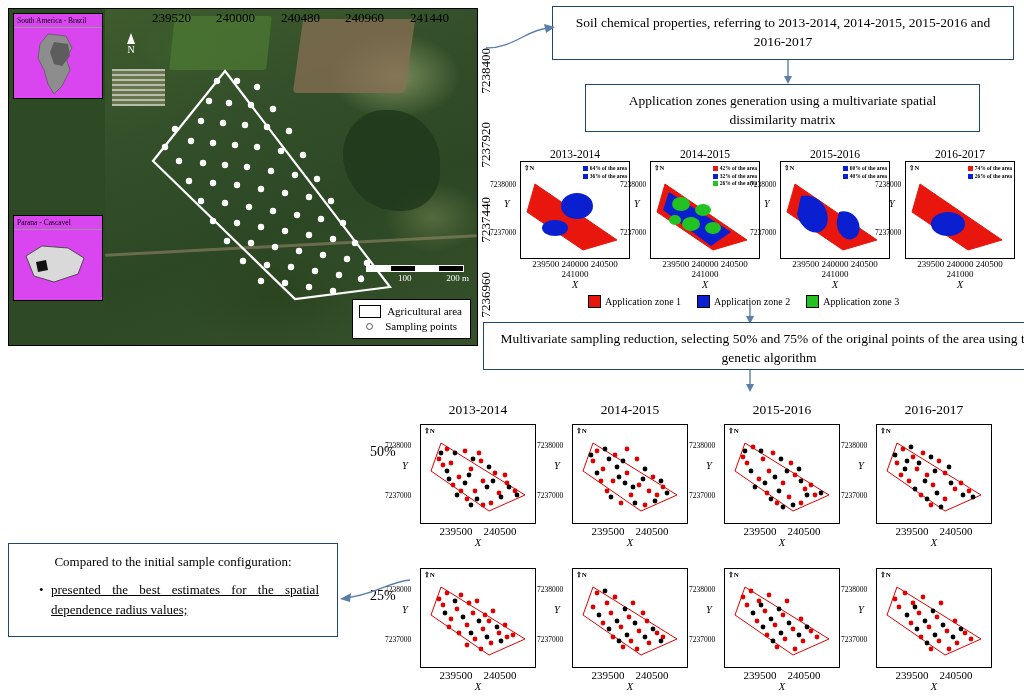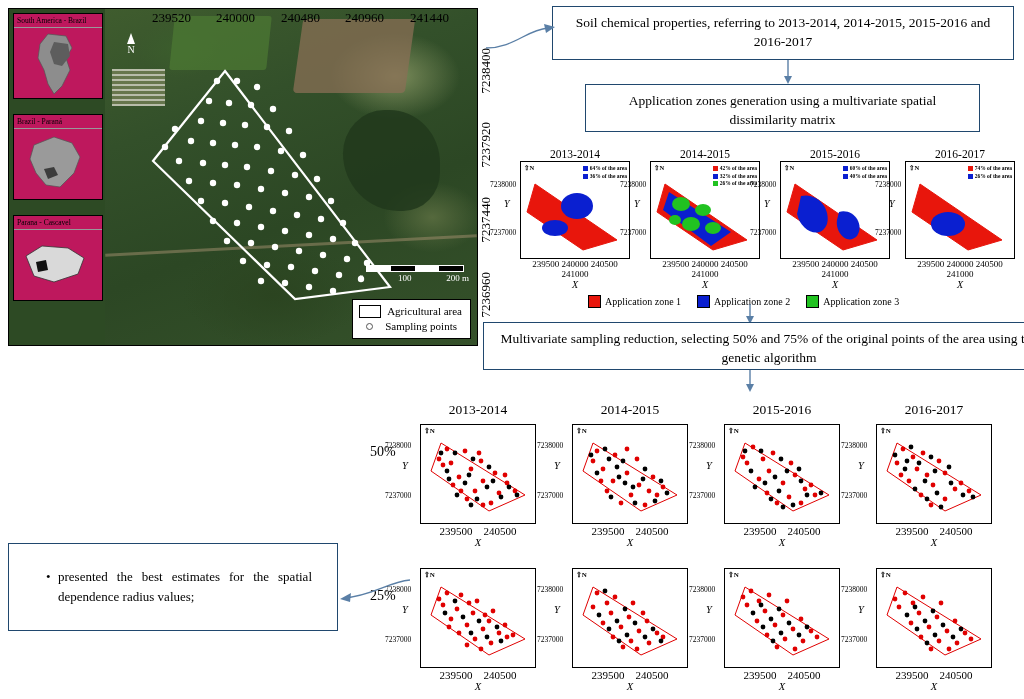--- a/index.html
+++ b/index.html
@@ -26,21 +26,21 @@
   #photo-dark-blob{position:absolute;left:64%;top:30%;width:26%;height:30%;
      background:#21381c;opacity:.85;border-radius:45% 55% 40% 60%;}
   #photo-road{position:absolute;left:0;top:70%;width:100%;height:3px;background:#9b8b6a;opacity:.55;transform:rotate(-3deg);}
   #photo-stripes{position:absolute;left:2%;top:18%;width:14%;height:11%;
      background:repeating-linear-gradient(0deg,#cfcfc0 0 2px,#6f7c52 2px 5px);opacity:.85;}
 
   
   #area-polygon{position:absolute;left:96px;top:0;right:0;bottom:0;}
 
   
-  .inset{position:absolute;left:4px;width:88px;border:1px solid #000;background:#be185d;}
+  .inset{position:absolute;left:4px;width:88px;border:1px solid #000;background:#d946ef;}
   .inset .cap{font-size:7.5px;padding:2px 3px;border-bottom:1px solid #999;}
   .inset .shape{height:70px;position:relative;}
   #inset1{top:4px;}
   #inset2{top:105px;}
   #inset3{top:206px;}
 
   
   #map-legend{position:absolute;right:6px;bottom:6px;background:#fff;border:1px solid #000;
      padding:4px 8px 4px 6px;font-size:11px;line-height:15px;}
   #map-legend .row{display:flex;align-items:center;gap:6px;}
@@ -89,21 +89,21 @@
   .smap .sxlab{text-align:center;font-size:10.5px;font-style:italic;}
   .smap .sylab{position:absolute;left:-19px;top:36%;font-size:10.5px;font-style:italic;}
   .smap .sytick{position:absolute;left:-36px;font-size:7.5px;}
   .smap .narrow{position:absolute;left:3px;top:2px;font-size:7px;font-weight:bold;}
   .ycol{position:absolute;font-size:14px;}
   .coltitle{position:absolute;font-size:13.5px;text-align:center;width:116px;}
 
   #concl-box{position:absolute;left:8px;top:543px;width:330px;border:1.4px solid #20486e;
      background:#fff;padding:8px 10px;box-sizing:border-box;font-size:13px;line-height:20px;}
   #concl-box .lead{text-align:center;margin-bottom:2px;}
-  #concl-box ul{margin:15px;padding-left:14px;list-style:none;}
+  #concl-box ul{margin:8px;padding-left:14px;list-style:none;text-decoration:underline;}
   #concl-box li{position:relative;padding-left:10px;margin-bottom:2px;text-align:justify;}
   #concl-box li:before{content:"\2022";position:absolute;left:-2px;top:0;}
 
   svg.arrow{position:absolute;overflow:visible;}
 </style>
 </head>
 <body>
 
 <div class="abs" id="map-panel">
   <div id="map-photo">
@@ -219,29 +219,20 @@
 
   <div class="inset" id="inset1">
     <div class="cap">South America - Brazil</div>
     <div class="shape">
       <svg viewBox="0 0 86 70" width="86" height="70">
         <path d="M34 6 L52 8 L58 20 L52 30 L56 42 L48 58 L40 66 L34 56 L30 42 L24 30 L26 16 Z" fill="#8d8d8d" stroke="#555" stroke-width=".7"></path>
         <path d="M40 14 L54 16 L56 28 L48 38 L40 36 L36 24 Z" fill="#5d5d5d"></path>
       </svg>
     </div>
   </div>
-  <div class="inset" id="inset2">
-    <div class="cap">Brazil - Paraná</div>
-    <div class="shape">
-      <svg viewBox="0 0 86 70" width="86" height="70">
-        <path d="M20 16 L40 8 L58 14 L66 28 L60 44 L46 58 L32 56 L22 44 L16 30 Z" fill="#9a9a9a" stroke="#555" stroke-width=".7"></path>
-        <path d="M30 40 L40 38 L44 46 L34 50 Z" fill="#3c3c3c"></path>
-      </svg>
-    </div>
-  </div>
   <div class="inset" id="inset3">
     <div class="cap">Parana - Cascavel</div>
     <div class="shape">
       <svg viewBox="0 0 86 70" width="86" height="70">
         <path d="M12 26 L28 16 L54 18 L70 28 L64 44 L40 52 L20 46 Z" fill="#d9d9d9" stroke="#333" stroke-width=".8"></path>
         <path d="M22 32 L32 30 L34 40 L24 42 Z" fill="#111"></path>
       </svg>
     </div>
   </div>
 </div>
@@ -799,16 +790,17 @@
   <div class="sx"><span>239500</span> &nbsp;&nbsp; <span>240500</span></div>
   <div class="sxlab">X</div>
 </div>
 
 <svg class="arrow" style="left:340px;top:576px;width:72px;height:28px" viewBox="0 0 72 28">
   <path d="M70 4 C48 6 32 20 4 22" fill="none" stroke="#5a7fa6" stroke-width="1.3"></path>
   <polygon points="0,23 11,17 10,26" fill="#5a7fa6"></polygon>
 </svg>
 
 <div id="concl-box">
+  <div class="lead">Compared to the initial sample configuration:</div>
   <ul>
     <li><span>presented the best estimates for the spatial dependence radius values;</span></li>
   </ul>
 </div>
 
 </body></html>

